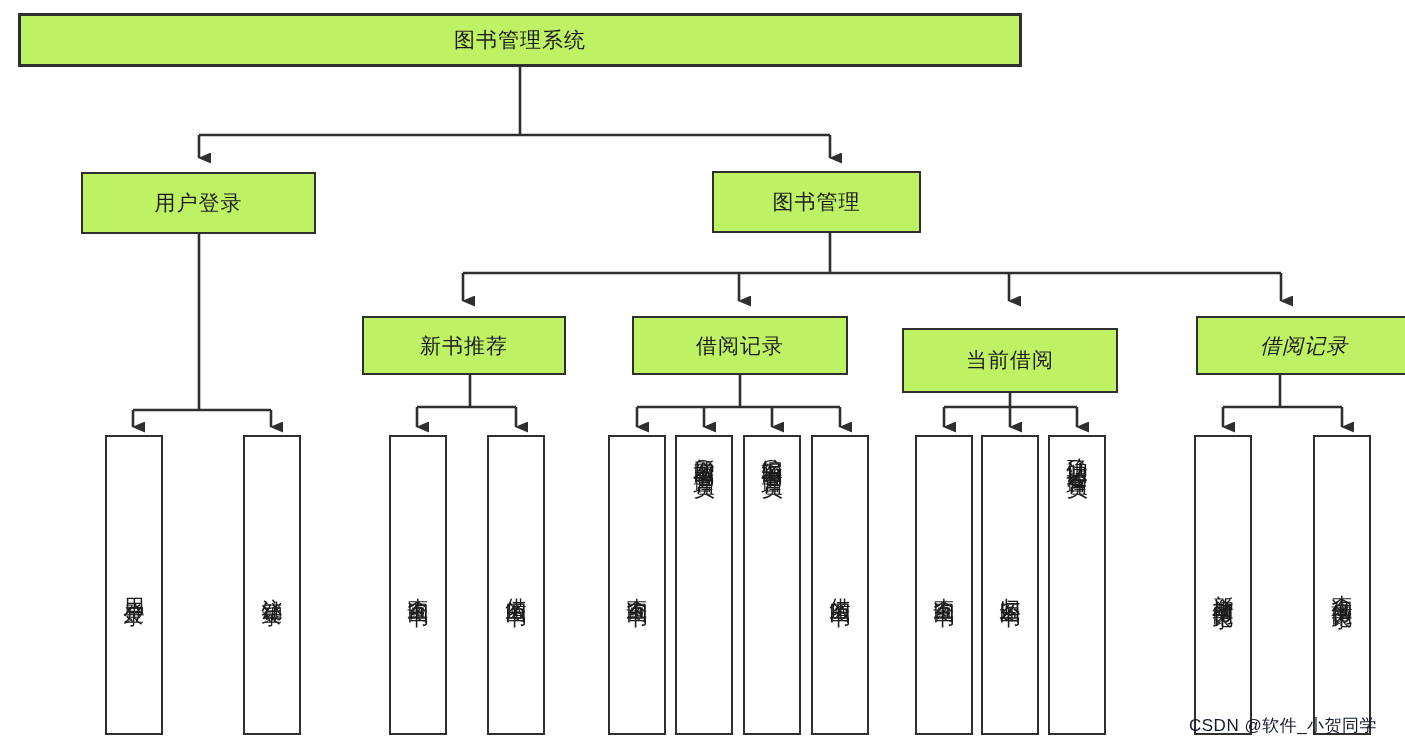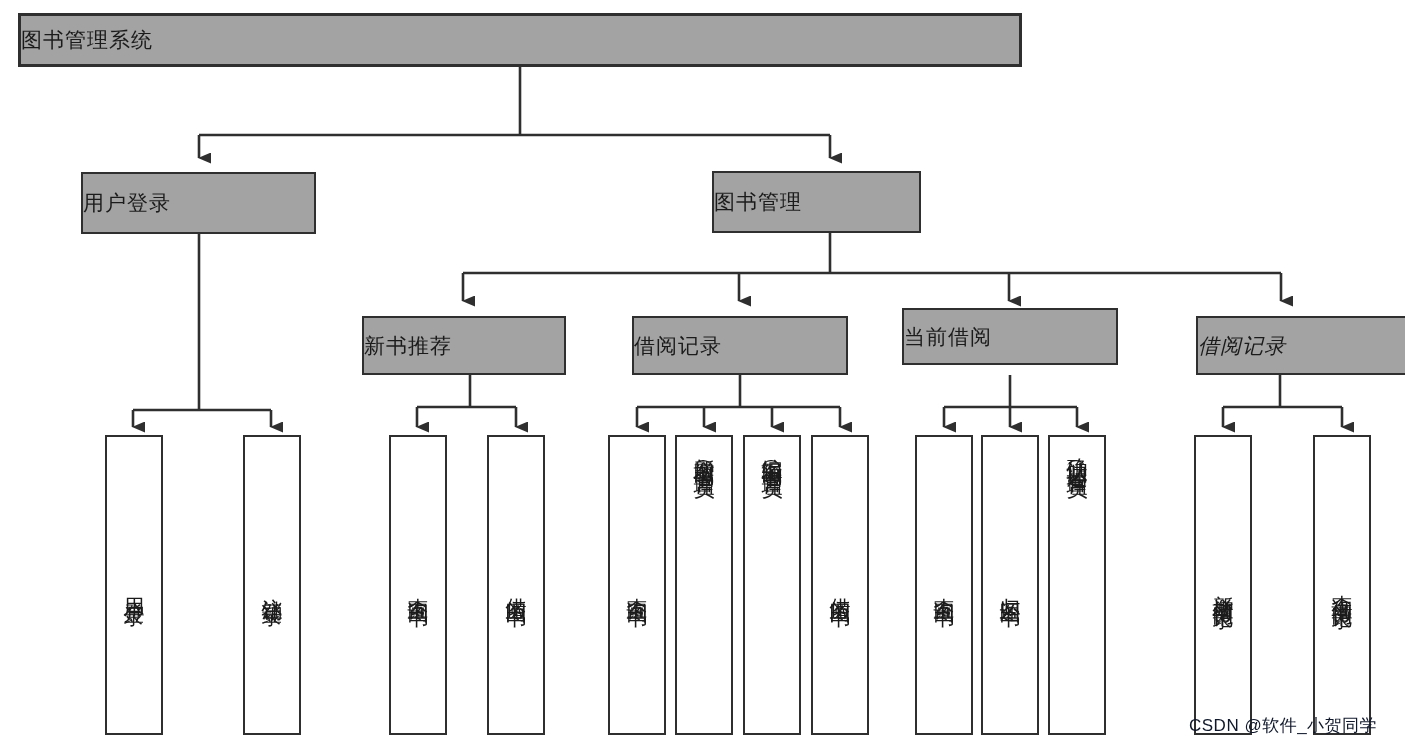--- a/index.html
+++ b/index.html
@@ -4,26 +4,26 @@
 <style>
   html,body{margin:0;padding:0;background:#ffffff;}
   body{
     width:1405px;height:747px;
     font-family:"Liberation Sans","DejaVu Sans",sans-serif;
     overflow:hidden;position:relative;
   }
   #diagram{position:absolute;left:0;top:0;width:1405px;height:747px;}
   .node-box{
     position:absolute;
-    background:#a3a3a3;
+    background:#bef264;
     border:2.5px solid #2f2f2f;
     box-sizing:border-box;
     display:flex;
     align-items:center;
-    justify-content:flex-start;
+    justify-content:center;
   }
   .node-box.root{border-width:3px;}
   .node-label{
     color:#1b1b1b;
     font-size:21px;
     letter-spacing:1px;
     white-space:nowrap;
     line-height:1.1;
   }
   .leaf-box{
@@ -122,21 +122,21 @@
   <div class="node-box" style="left:712px;top:171px;width:209px;height:62px;">
     <span class="node-label">图书管理</span>
   </div>
 
   <div class="node-box" style="left:362px;top:316px;width:204px;height:59px;">
     <span class="node-label">新书推荐</span>
   </div>
   <div class="node-box" style="left:632px;top:316px;width:216px;height:59px;">
     <span class="node-label">借阅记录</span>
   </div>
-  <div class="node-box" style="left:902px;top:308px;width:216px;height:57px;">
+  <div class="node-box" style="left:902px;top:328px;width:216px;height:65px;font-family:Liberation Serif, serif;">
     <span class="node-label">当前借阅</span>
   </div>
   <div class="node-box" style="left:1196px;top:316px;width:216px;height:59px;font-style:italic;">
     <span class="node-label">借阅记录</span>
   </div>
 
   <div class="leaf-box centered" style="left:105px;top:435px;width:58px;height:300px;">
     <span class="leaf-label">用户登录</span>
   </div>
   <div class="leaf-box centered" style="left:243px;top:435px;width:58px;height:300px;">

